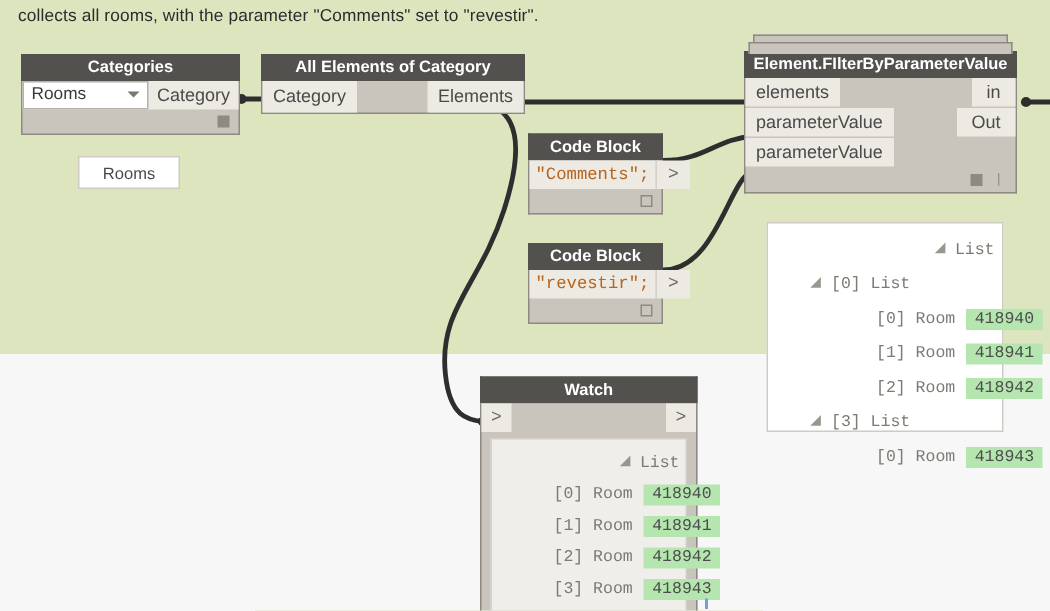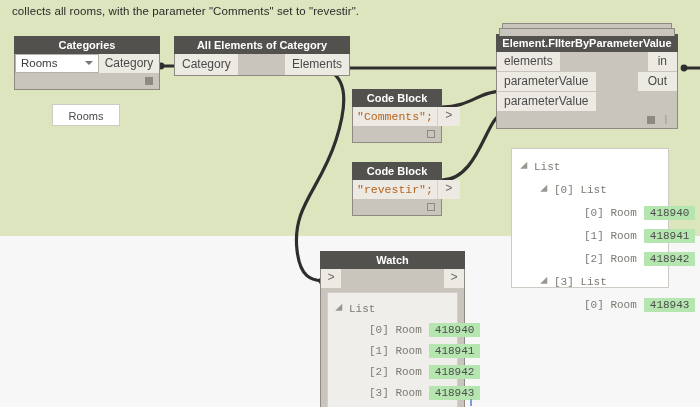--- a/index.html
+++ b/index.html
@@ -140,21 +140,21 @@
     border-left:5px solid #9a968f;border-bottom:5px solid transparent;
     border-top:5px solid transparent;
     transform:rotate(45deg);
   }
   .tri.spacer{border:none;width:5px;}
   .tlabel{color:#7d7a74;}
   .tval{
     background:#b5e6b0;color:#4d4d4d;padding:1px 6px;margin-left:7px;
     font-family:"Liberation Mono", monospace;font-size:11px;
   }
-  .indent0{padding-left:6px;}
+  .indent0{padding-left:6px;justify-content:flex-end;}
   .indent1{padding-left:26px;}
   .indent2{padding-left:56px;}
 
   .watch-list .trow{height:21px;font-size:11px;}
   .blue-caret{
     position:absolute;left:470px;top:399px;width:2px;height:7px;
     background:#7b9fd4;
   }
 </style>
 </head>

